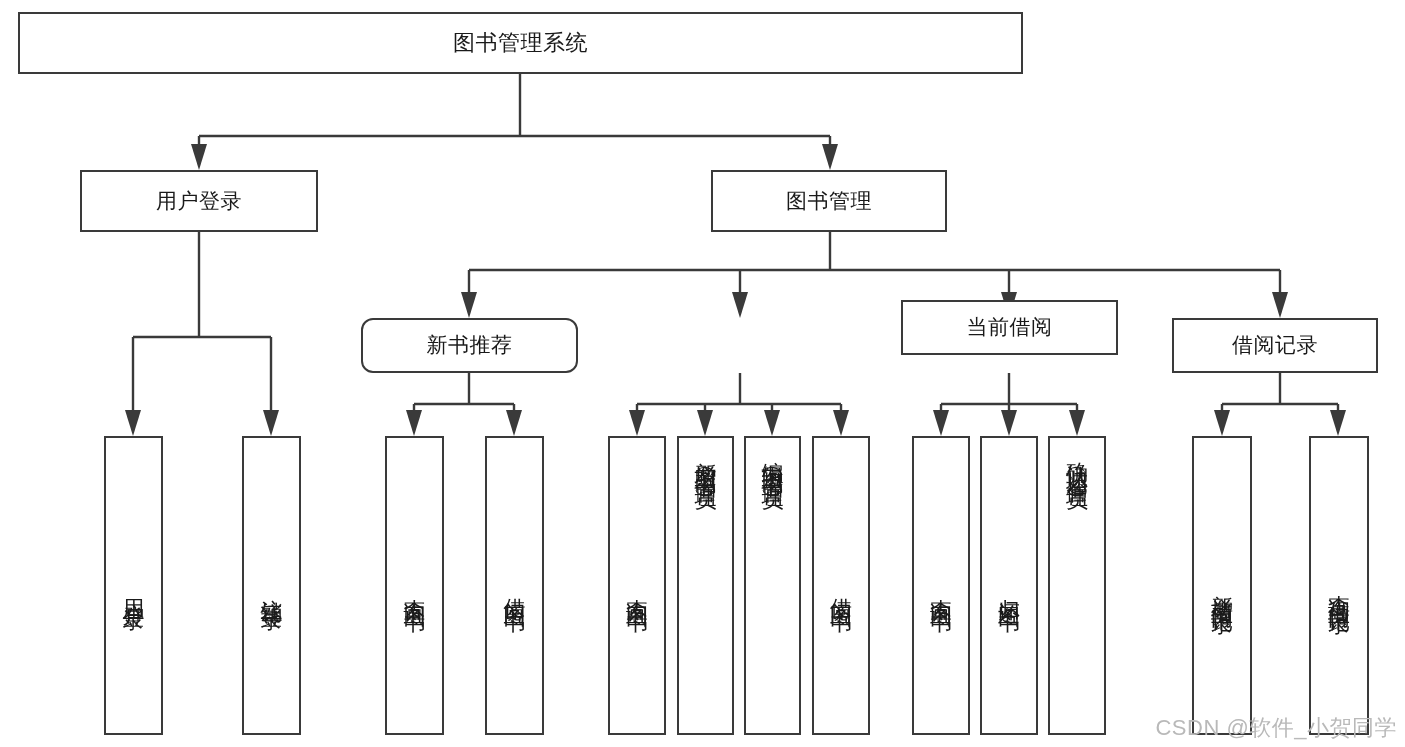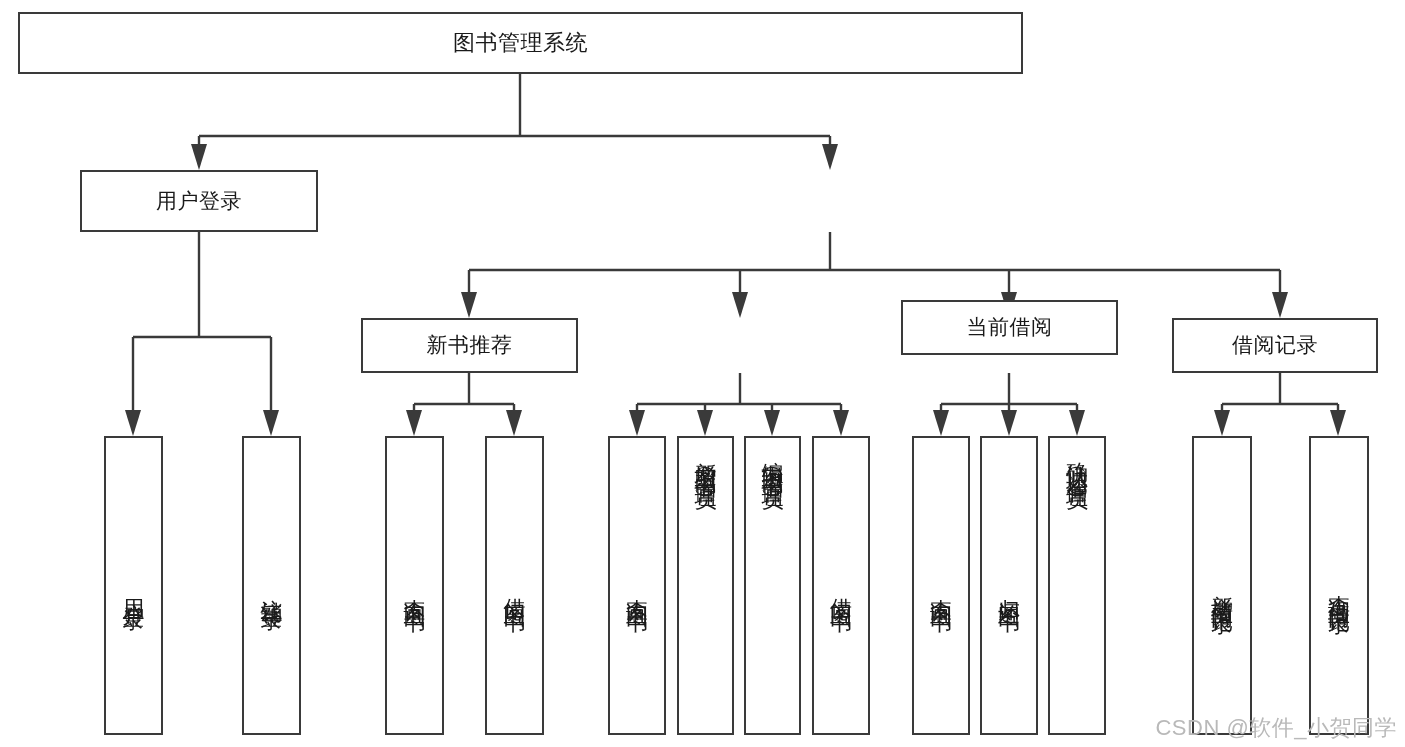--- a/index.html
+++ b/index.html
@@ -161,22 +161,25 @@
     <polygon points="1338,436 1330,410 1346,410"></polygon>
   </svg>
 
   <div class="node horiz root" style="left:18px; top:12px; width:1005px; height:62px;">
     <span class="label">图书管理系统</span>
   </div>
 
   <div class="node horiz" style="left:80px; top:170px; width:238px; height:62px;">
     <span class="label">用户登录</span>
   </div>
-
-  <div class="node horiz" style="left:361px; top:318px; width:217px; height:55px;">
+  <div class="node horiz" style="left:711px; top:170px; width:236px; height:62px;">
+    <span class="label">图书管理</span>
+  </div>
+
+  <div class="node horiz" style="left:361px; top:318px; width:217px; height:55px;border-radius:12px;">
     <span class="label">新书推荐</span>
   </div>
   <div class="node horiz" style="left:901px; top:300px; width:217px; height:55px;align-items:center;">
     <span class="label">当前借阅</span>
   </div>
   <div class="node horiz" style="left:1172px; top:318px; width:206px; height:55px;">
     <span class="label">借阅记录</span>
   </div>
 
   <div class="node leaf center" style="left:104px; top:436px; width:59px; height:299px;">

